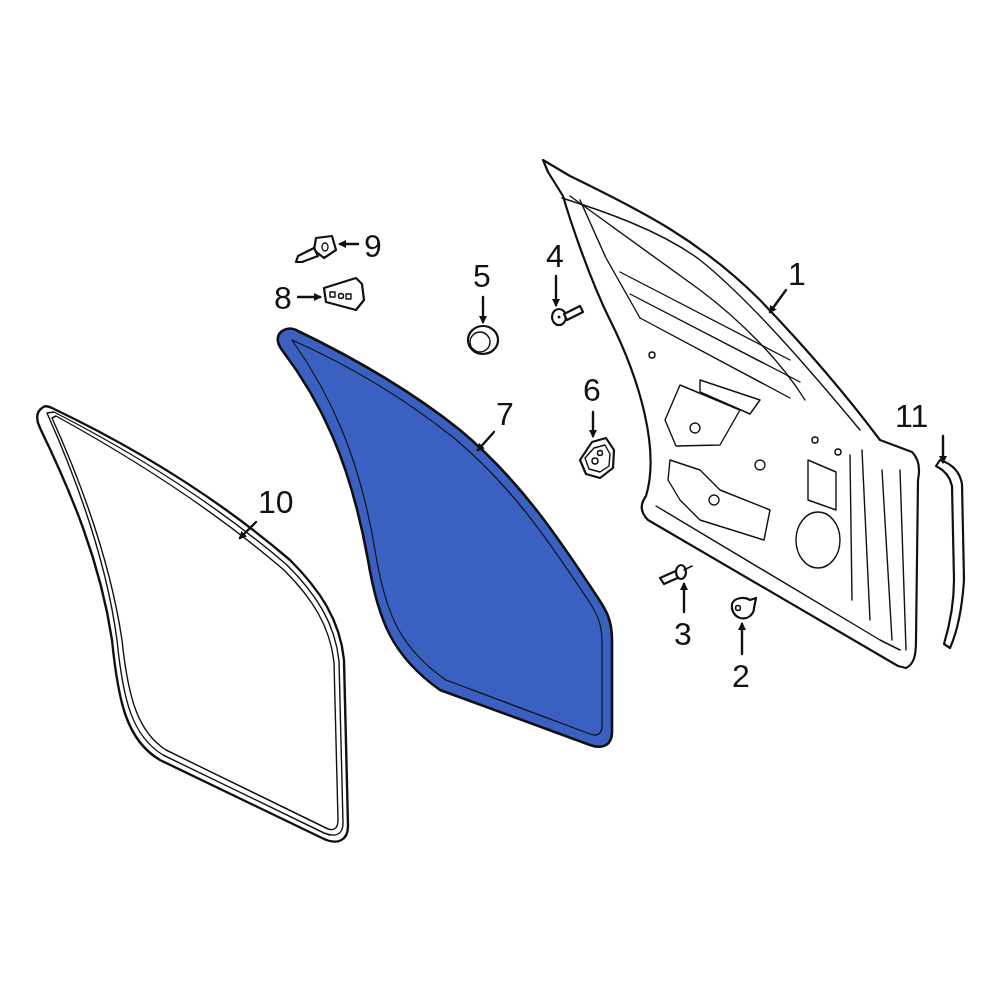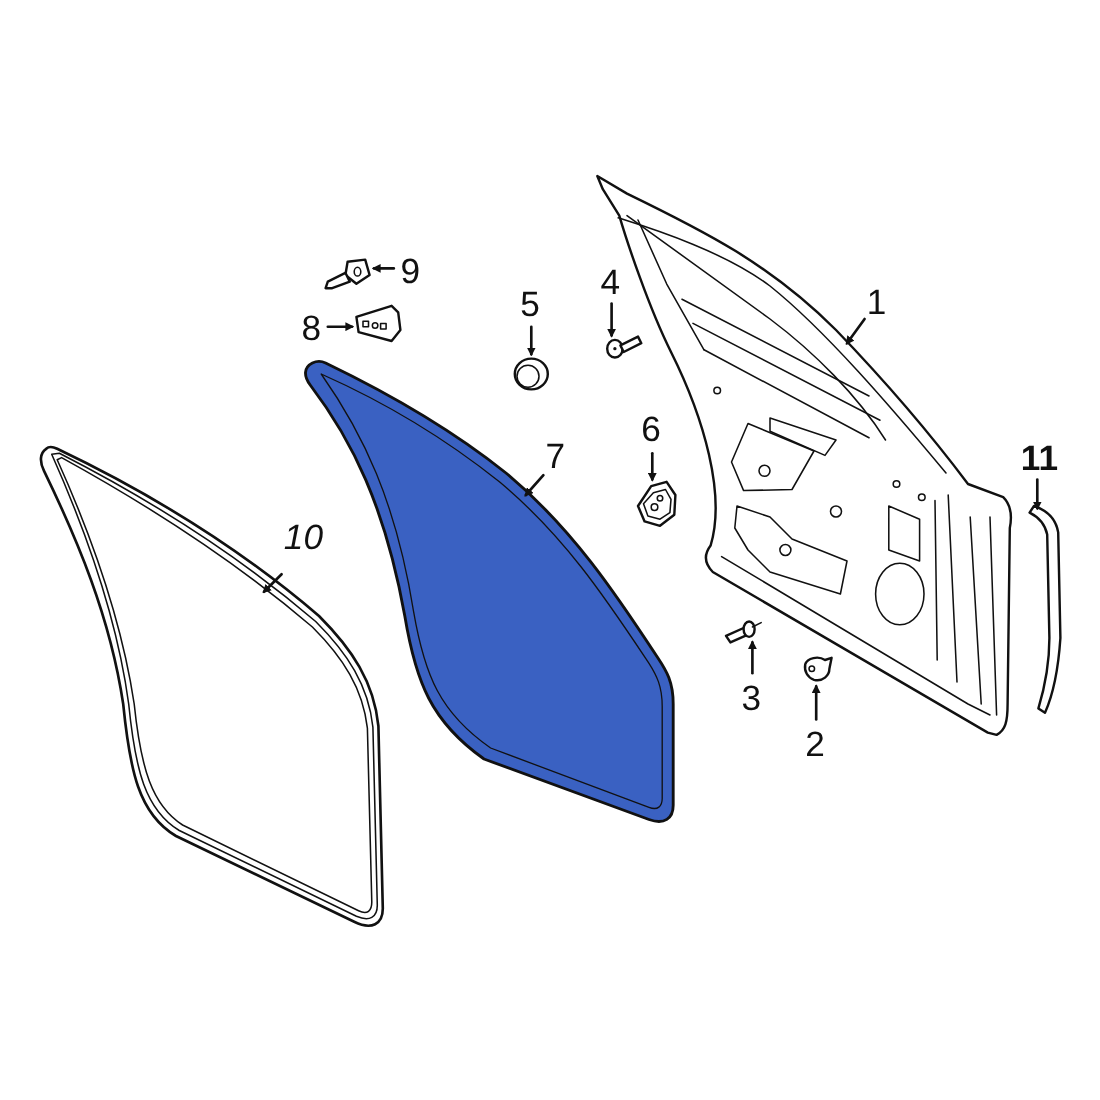--- a/index.html
+++ b/index.html
@@ -118,18 +118,18 @@
       <line class="ln" x1="742" y1="654" x2="742" y2="624" marker-end="url(#ah)"></line>
     </g>
   </svg>
 
   <span class="callout" style="left:364px;top:230px;">9</span>
   <span class="callout" style="left:274px;top:282px;">8</span>
   <span class="callout" style="left:473px;top:260px;">5</span>
   <span class="callout" style="left:546px;top:240px;">4</span>
   <span class="callout" style="left:583px;top:374px;">6</span>
   <span class="callout" style="left:496px;top:398px;">7</span>
-  <span class="callout" style="left:258px;top:472px;font-style:italic;">10</span>
+  <span class="callout" style="left:258px;top:486px;">10</span>
   <span class="callout" style="left:788px;top:258px;">1</span>
-  <span class="callout" style="left:928px;top:400px;font-weight:bold;">11</span>
+  <span class="callout" style="left:895px;top:400px;">11</span>
   <span class="callout" style="left:674px;top:618px;">3</span>
   <span class="callout" style="left:732px;top:660px;">2</span>
 </div>
 
 </body></html>

